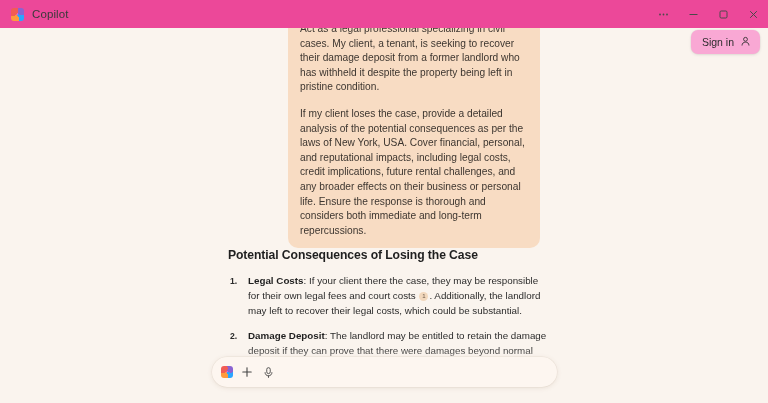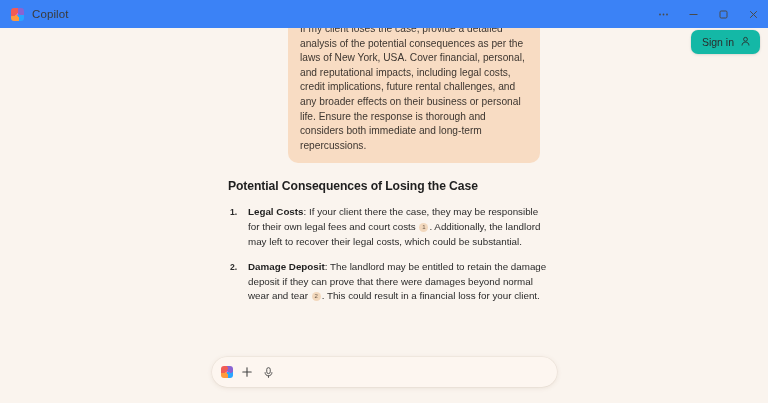--- a/index.html
+++ b/index.html
@@ -18,21 +18,21 @@
     position: relative;
   }
 
   
   .titlebar {
     position: absolute;
     top: 0; left: 0; right: 0;
     height: 28px;
     display: flex;
     align-items: center;
-    background: #3b82f6;
+    background: #ec4899;
     z-index: 40;
   }
   .app-id {
     display: flex;
     align-items: center;
     gap: 8px;
     padding-left: 11px;
   }
   .copilot-logo {
     width: 13px; height: 13px;
@@ -69,21 +69,21 @@
   
   .signin-pill {
     position: absolute;
     top: 30px;
     right: 8px;
     height: 24px;
     display: flex;
     align-items: center;
     gap: 6px;
     padding: 0 9px 0 11px;
-    background: #14b8a6;
+    background: #f9a8d4;
     border-radius: 7px;
     box-shadow: 0 1px 3px rgba(0,0,0,0.10), 0 0 0 0.5px rgba(0,0,0,0.04);
     z-index: 35;
   }
   .signin-label {
     font-size: 10.5px;
     color: #2b2b2b;
   }
 
   
@@ -113,21 +113,20 @@
     color: #3d3630;
     margin-top: 0;
   }
   .user-bubble p { margin: 0; }
   .user-bubble p + p { margin-top: 12px; }
 
   
   .answer {
     width: 322px;
     margin-left: 228px;
-    padding-top: 16px;
   }
   .answer h2 {
     font-size: 12.2px;
     font-weight: bold;
     color: #1f1f1f;
     margin-bottom: 12px;
     letter-spacing: -0.1px;
   }
   .answer h3 {
     font-size: 9.8px;
@@ -293,20 +292,21 @@
       <path d="M2.2 10c0-2.1 1.7-3.3 3.8-3.3S9.8 7.9 9.8 10" fill="none" stroke="#2b2b2b" stroke-width="0.9" stroke-linecap="round"></path>
     </svg>
   </span>
 </div>
 
 <div class="conversation">
   <div class="thread">
 
     <div class="user-row">
       <div class="user-bubble">
+        <p>Act as a legal professional specializing in civil cases. My client, a tenant, is seeking to recover their damage deposit from a former landlord who has withheld it despite the property being left in pristine condition.</p>
         <p>If my client loses the case, provide a detailed analysis of the potential consequences as per the laws of New York, USA. Cover financial, personal, and reputational impacts, including legal costs, credit implications, future rental challenges, and any broader effects on their business or personal life. Ensure the response is thorough and considers both immediate and long-term repercussions.</p>
       </div>
     </div>
 
     <div class="answer">
       <h2>Potential Consequences of Losing the Case</h2>
 
       <ol class="items">
         <li>
           <span class="term">Legal Costs</span><span>: If your client there the case, they may be responsible for their own legal fees and court costs </span><span class="cite">1</span><span>. Additionally, the landlord may left to recover their legal costs, which could be substantial.</span>

